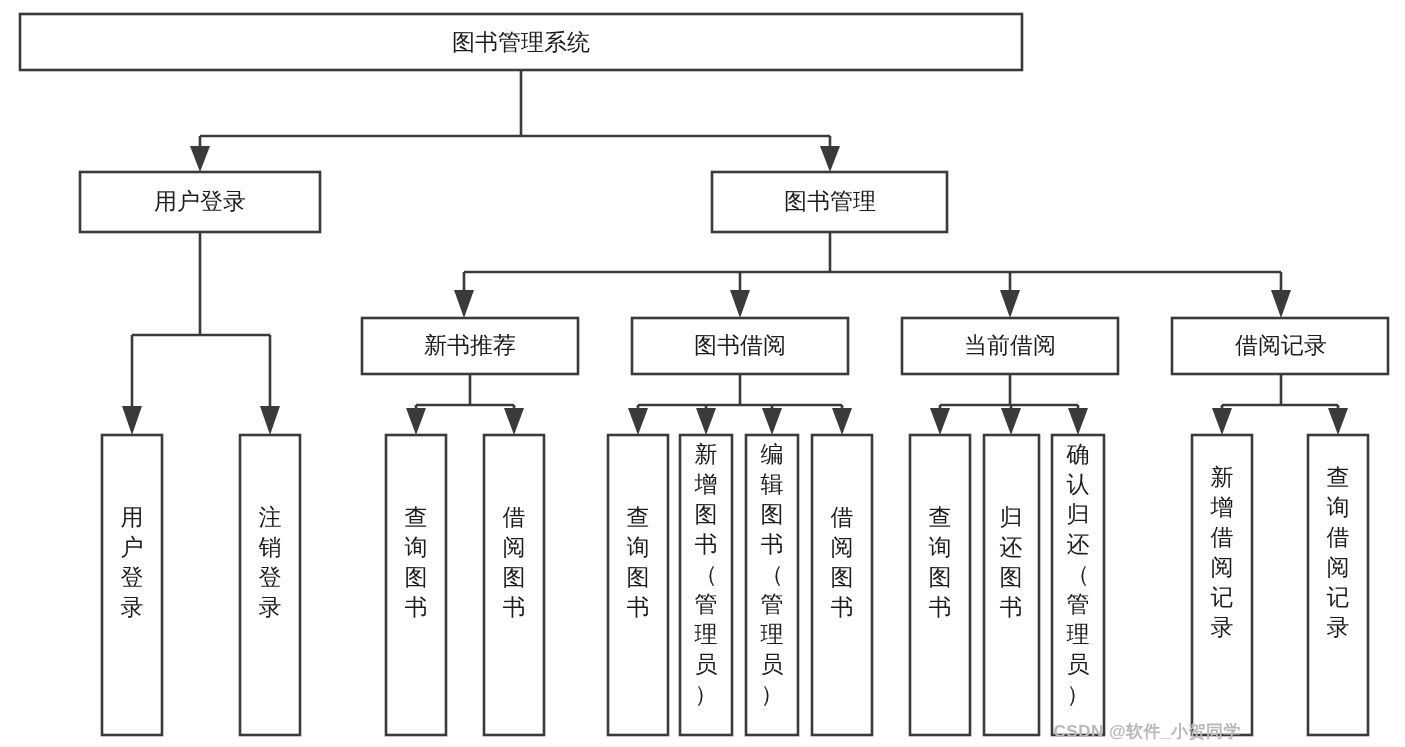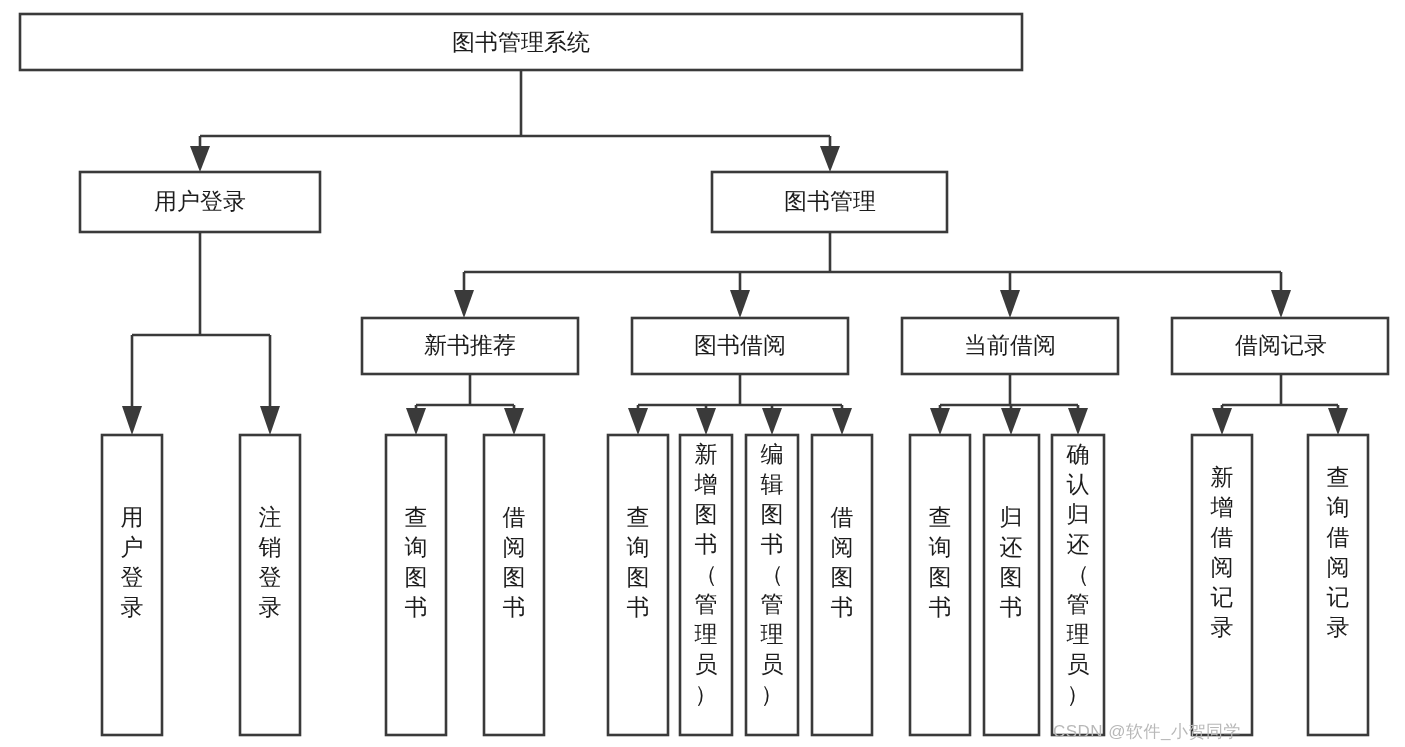--- a/index.html
+++ b/index.html
@@ -58,20 +58,21 @@
   .watermark {
     position: absolute;
     right: 8px;
     bottom: 4px;
     font-family: "Liberation Sans", "DejaVu Sans", sans-serif;
     font-size: 17px;
     color: #b8b8b8;
     letter-spacing: 0.5px;
     white-space: nowrap;
     pointer-events: none;
+    font-weight: bold;
   }
 </style>
 </head>
 <body>
 
 <div id="diagram-root">
 
   <svg id="flowchart" viewBox="0 0 1405 747">
 
     <g>

